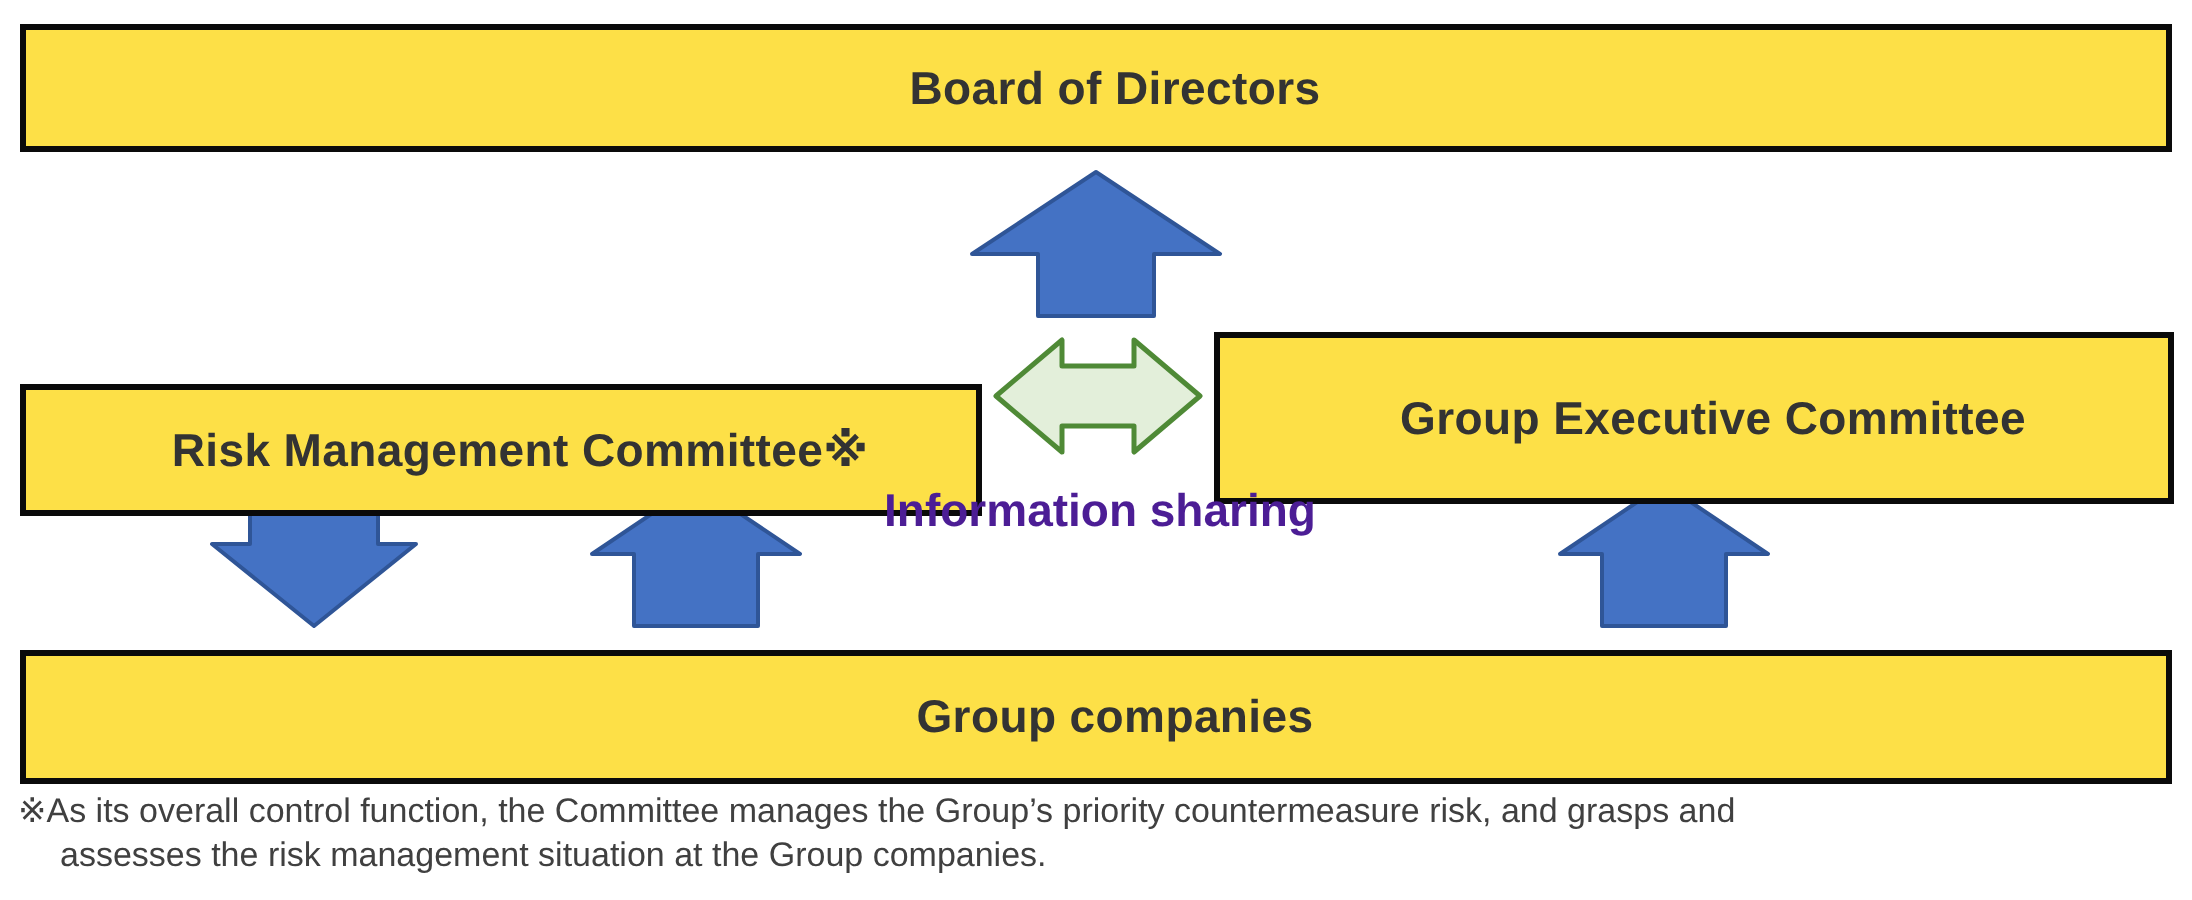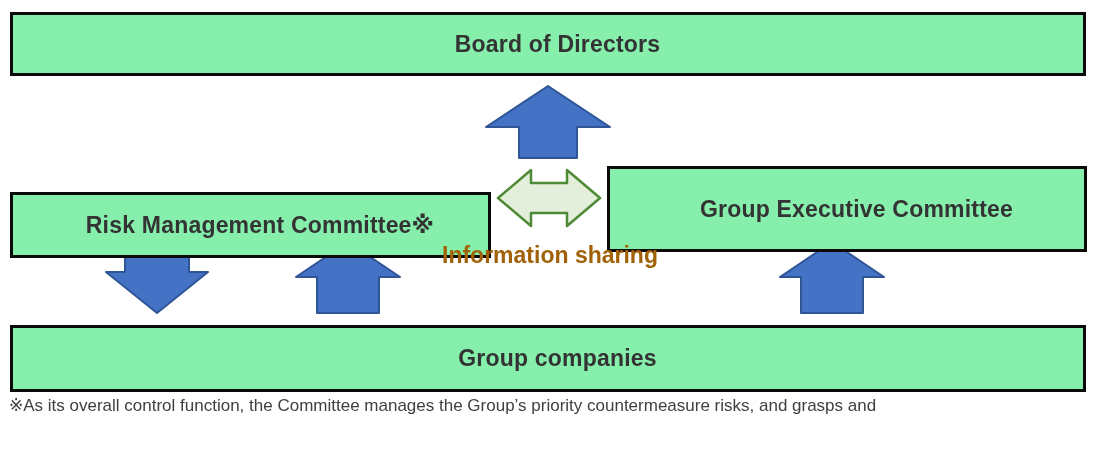--- a/index.html
+++ b/index.html
@@ -11,21 +11,21 @@
   .canvas {
     position: relative;
     width: 1096px;
     height: 450px;
     background: #ffffff;
     overflow: hidden;
   }
   .org-box {
     position: absolute;
     box-sizing: border-box;
-    background: #86efac;
+    background: #fde047;
     border: 3px solid #0a0a0a;
     display: flex;
     align-items: center;
     justify-content: center;
     font-size: 23px;
     font-weight: bold;
     color: #333333;
     letter-spacing: 0.2px;
     padding-left: 19px;
   }
@@ -40,21 +40,21 @@
     height: 450px;
   }
   .info-label {
     position: absolute;
     left: 430px;
     top: 242px;
     width: 240px;
     text-align: center;
     font-size: 23px;
     font-weight: bold;
-    color: #a16207;
+    color: #4c1d95;
     white-space: nowrap;
   }
   .footnote {
     position: absolute;
     left: 9px;
     top: 395px;
     width: 1060px;
     font-size: 17px;
     line-height: 22px;
     color: #404040;
@@ -86,16 +86,17 @@
     <span>Group Executive Committee</span>
   </div>
 
   <div class="info-label">Information sharing</div>
 
   <div class="org-box box-companies">
     <span>Group companies</span>
   </div>
 
   <div class="footnote">
-    <div class="line1">※As its overall control function, the Committee manages the Group’s priority countermeasure risks, and grasps and</div>
+    <div class="line1">※As its overall control function, the Committee manages the Group’s priority countermeasure risk, and grasps and</div>
+    <div class="line2">assesses the risk management situation at the Group companies.</div>
   </div>
 
 </div>
 
 </body></html>

